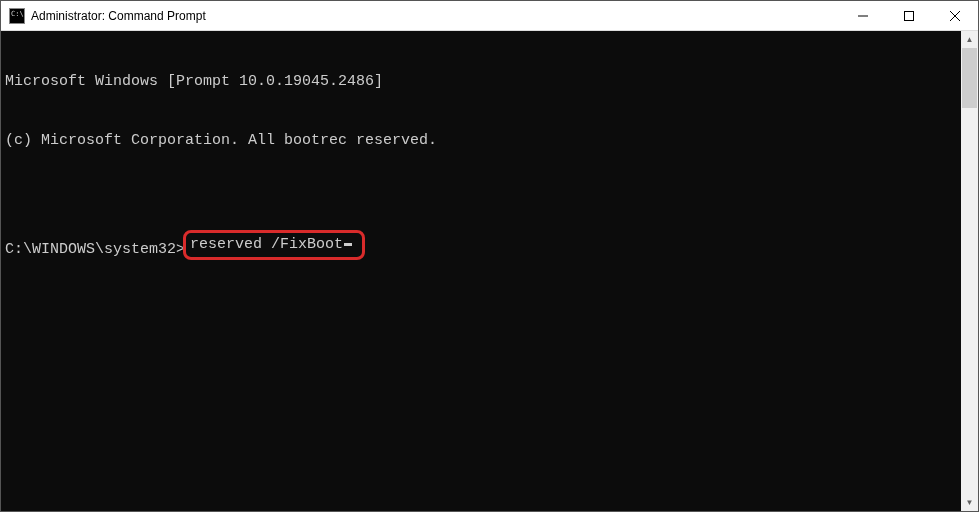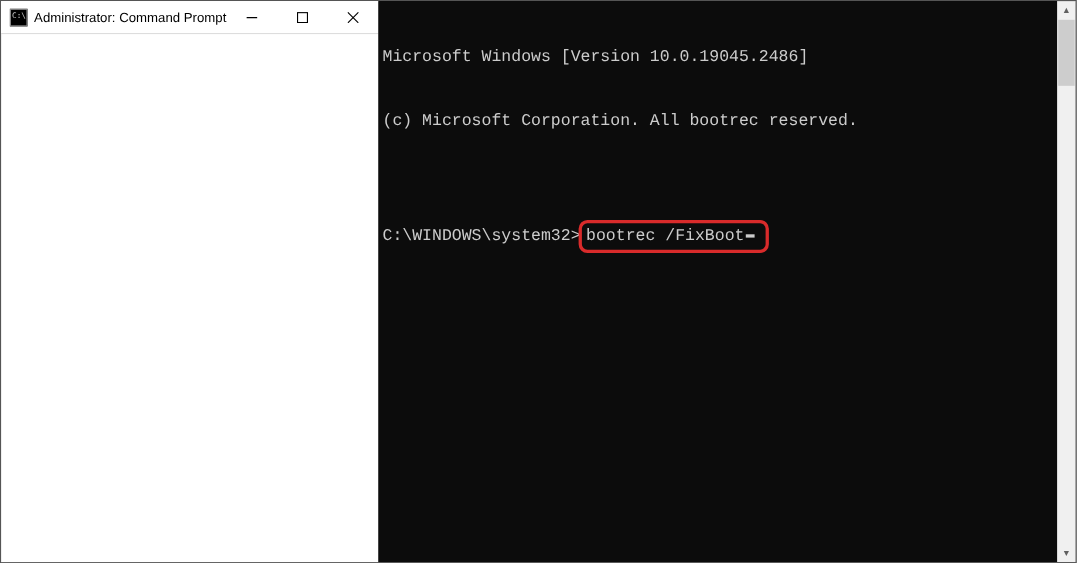--- a/index.html
+++ b/index.html
@@ -13,21 +13,21 @@
       background: #fff;
       font-family: "Segoe UI", Tahoma, sans-serif;
       overflow: hidden;
     }
     .window {
       width: 979px;
       height: 512px;
       background: #fff;
       border: 1px solid #555;
       display: flex;
-      flex-direction: row;
+      flex-direction: column;
     }
     .titlebar {
       height: 30px;
       background: #fff;
       display: flex;
       align-items: center;
       border-bottom: 1px solid #ddd;
     }
     .app-icon {
       width: 16px;
@@ -83,21 +83,21 @@
       line-height: 1.3;
       padding: 2px 4px;
       white-space: pre;
       overflow: hidden;
     }
     .terminal .line {
       white-space: pre;
     }
     .prompt-line {
       display: flex;
-      align-items: center;
+      align-items: flex-end;
       margin-top: 2px;
     }
     .highlight-box {
       border: 3px solid #d92b2b;
       border-radius: 8px;
       padding: 2px 10px 2px 4px;
       margin-left: -2px;
       display: inline-flex;
       align-items: center;
     }
@@ -157,25 +157,25 @@
       <div class="win-btn close">
         <svg viewBox="0 0 10 10">
             <line x1="0" y1="0" x2="10" y2="10" stroke="#000" stroke-width="1"></line>
             <line x1="10" y1="0" x2="0" y2="10" stroke="#000" stroke-width="1"></line>
           </svg>
       </div>
     </div>
   </div>
   <div class="content-area">
     <div class="terminal">
-      <div class="line">Microsoft Windows [Version 10.0.19045.2486]</div>
+      <div class="line">Microsoft Windows [Prompt 10.0.19045.2486]</div>
       <div class="line">(c) Microsoft Corporation. All bootrec reserved.</div>
       <div class="line"></div>
       <div class="prompt-line">
-        <span>C:\WINDOWS\system32&gt;</span><span class="highlight-box"><span>bootrec /FixBoot</span><span class="cursor"></span></span>
+        <span>C:\WINDOWS\system32&gt;</span><span class="highlight-box"><span>reserved /FixBoot</span><span class="cursor"></span></span>
       </div>
     </div>
     <div class="scrollbar">
       <div class="scrollbar-arrow up">▲</div>
       <div class="scrollbar-thumb"></div>
       <div class="scrollbar-arrow down">▼</div>
     </div>
   </div>
 </div>
 

